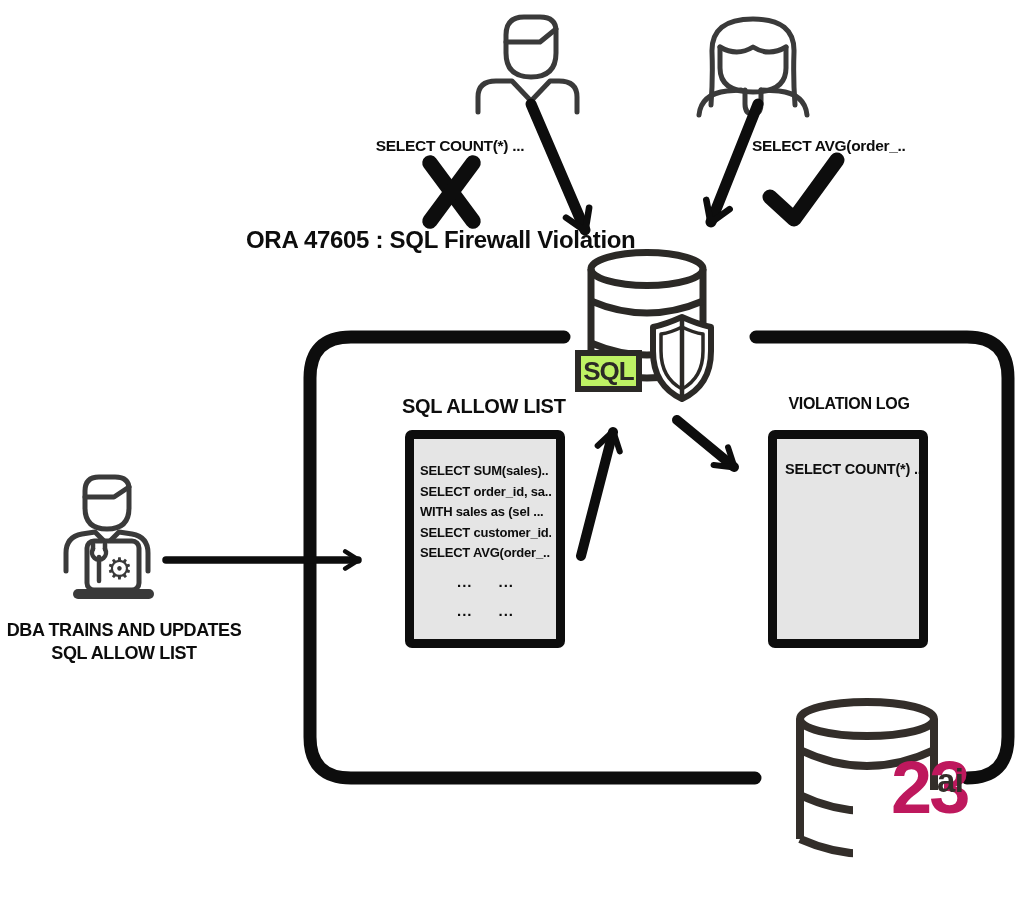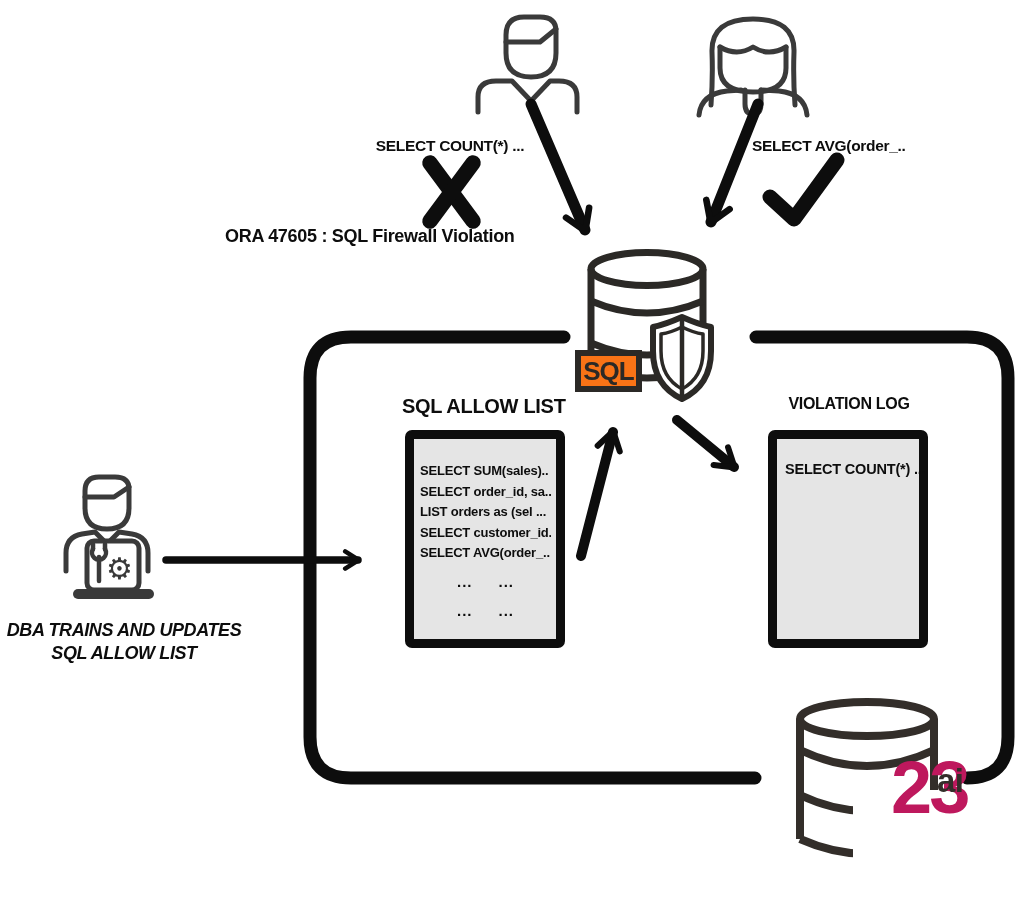--- a/index.html
+++ b/index.html
@@ -5,33 +5,33 @@
   html,body{margin:0;padding:0;background:#ffffff;}
   .canvas{
     position:relative;width:1024px;height:898px;background:#ffffff;overflow:hidden;
     font-family:"Liberation Sans",sans-serif;font-weight:700;color:#0d0d0d;
   }
   .layer{position:absolute;left:0;top:0;}
   .lbl{position:absolute;white-space:nowrap;font-weight:700;letter-spacing:-0.3px;}
   .lbl.centered{text-align:center;}
   .sql-badge{
     position:absolute;left:575px;top:350px;width:55px;height:30px;
-    border:6px solid #2b2926;background:#f97316;color:#2b2926;
+    border:6px solid #2b2926;background:#bef264;color:#2b2926;
     font-size:26px;font-weight:700;letter-spacing:-1px;
     display:flex;align-items:center;justify-content:center;
   }
   .qbox{
     position:absolute;top:430px;width:142px;height:200px;
     border:9px solid #0d0d0d;border-radius:7px;background:#e5e5e5;
   }
   .qbox .inner{padding:22px 5px 0 6px;}
   .entry{font-size:13px;line-height:20.6px;letter-spacing:-0.2px;white-space:nowrap;overflow:hidden;}
   .v-entry{font-size:14.5px;padding:22px 0 0 8px;letter-spacing:-0.2px;white-space:nowrap;}
   .dots-row{display:flex;justify-content:center;gap:26px;font-size:15px;letter-spacing:1px;line-height:23px;margin-top:6px;}
-  .dba-caption{position:absolute;left:0px;top:619px;width:248px;text-align:center;font-size:18px;line-height:23px;letter-spacing:-0.4px;font-style:italic;}
+  .dba-caption{position:absolute;left:0px;top:619px;width:248px;text-align:center;font-size:18px;line-height:23px;letter-spacing:-0.4px;}
   .ver23{position:absolute;left:864px;top:751px;font-size:74px;line-height:1;letter-spacing:-3px;color:#be185d;margin-left:27px;}
   .verai{position:absolute;left:937px;top:764px;font-size:33px;line-height:1;letter-spacing:-0.5px;color:#332e2a;}
 </style>
 </head>
 <body>
 
 <div class="canvas">
 
   <svg class="layer" width="1024" height="898" viewBox="0 0 1024 898">
     <defs>
@@ -113,33 +113,33 @@
     <g fill="none" stroke="#0d0d0d" stroke-width="15.5" stroke-linecap="round">
       <path d="M 430 163 L 473 221"></path>
       <path d="M 473 163 L 430 221"></path>
     </g>
 
     <path d="M 770 197 L 794 219 L 837 160" fill="none" stroke="#0d0d0d" stroke-width="15" stroke-linecap="round" stroke-linejoin="round"></path>
   </svg>
 
   <div class="lbl centered" style="left:330px;top:137px;width:240px;font-size:15.5px;">SELECT COUNT(*) ...</div>
 
-  <div class="lbl" style="left:225px;top:226px;font-size:18px;">ORA 47605 : SQL Firewall Violation</div>
+  <div class="lbl" style="left:246px;top:226px;font-size:24px;">ORA 47605 : SQL Firewall Violation</div>
 
   <div class="lbl" style="left:752px;top:137px;font-size:15.5px;">SELECT AVG(order_..</div>
 
   <div class="sql-badge">SQL</div>
 
   <div class="lbl centered" style="left:402px;top:395px;width:162px;font-size:20px;">SQL ALLOW LIST</div>
 
   <div class="qbox" style="left:405px;">
     <div class="inner">
       <div class="entry">SELECT SUM(sales)..</div>
       <div class="entry">SELECT order_id, sa...</div>
-      <div class="entry">LIST orders as (sel ...</div>
+      <div class="entry">WITH sales as (sel ...</div>
       <div class="entry">SELECT customer_id..</div>
       <div class="entry">SELECT AVG(order_..</div>
       <div class="dots-row">
         <span>...</span>
         <span>...</span>
       </div>
       <div class="dots-row">
         <span>...</span>
         <span>...</span>
       </div>

